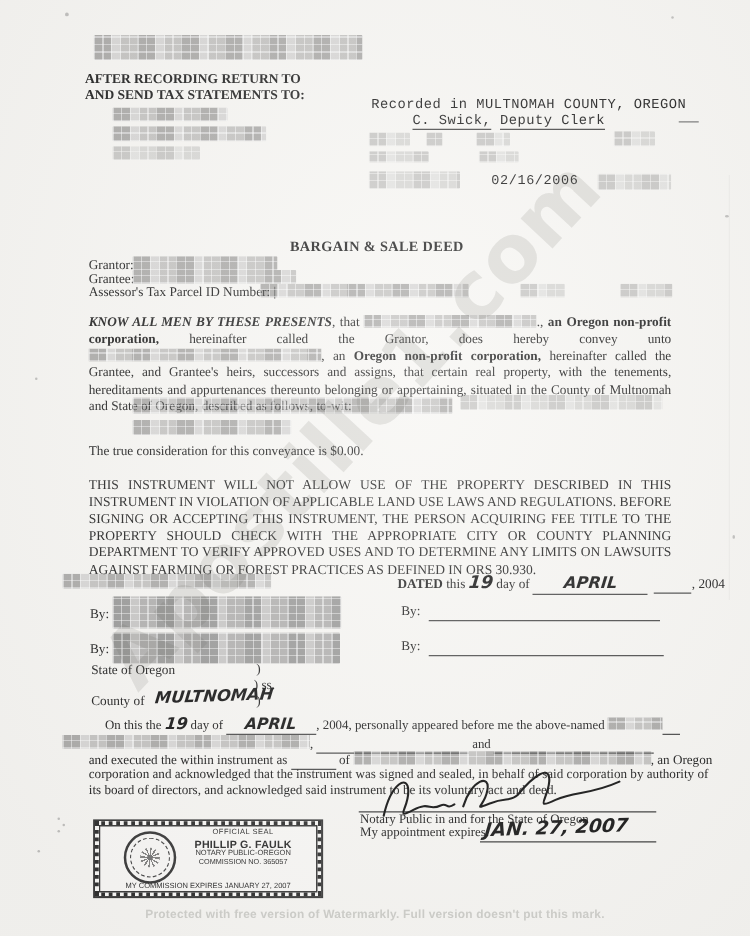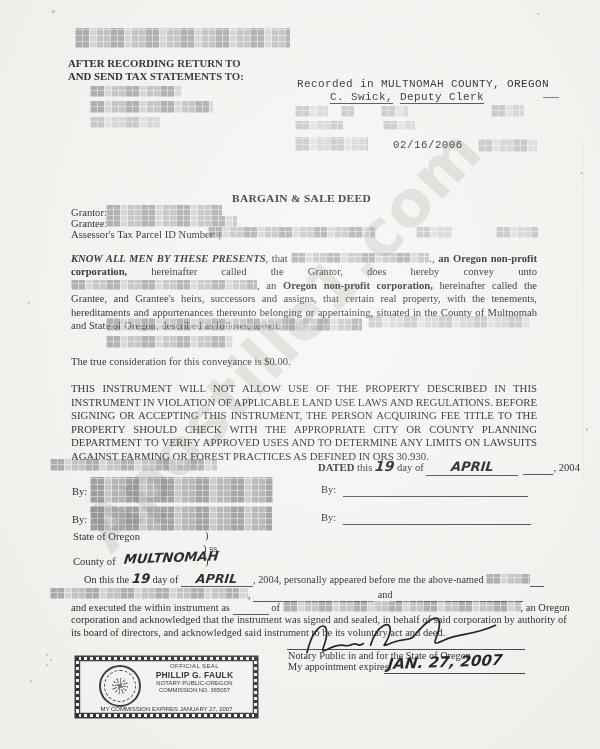--- a/index.html
+++ b/index.html
@@ -175,14 +175,15 @@
     <div class="stxt">
       <div class="s1">OFFICIAL SEAL</div>
       <div class="s2">PHILLIP G. FAULK</div>
       <div class="s3">NOTARY PUBLIC-OREGON</div>
       <div class="s4">COMMISSION NO. 365057</div>
     </div>
     <div class="s5">MY COMMISSION EXPIRES JANUARY 27, 2007</div>
   </div>
 
   <div id="wm-diag">Apostille1.com</div>
+  <div id="wm-bottom">Protected with free version of Watermarkly. Full version doesn't put this mark.</div>
 
 </div>
 
 </body></html>

